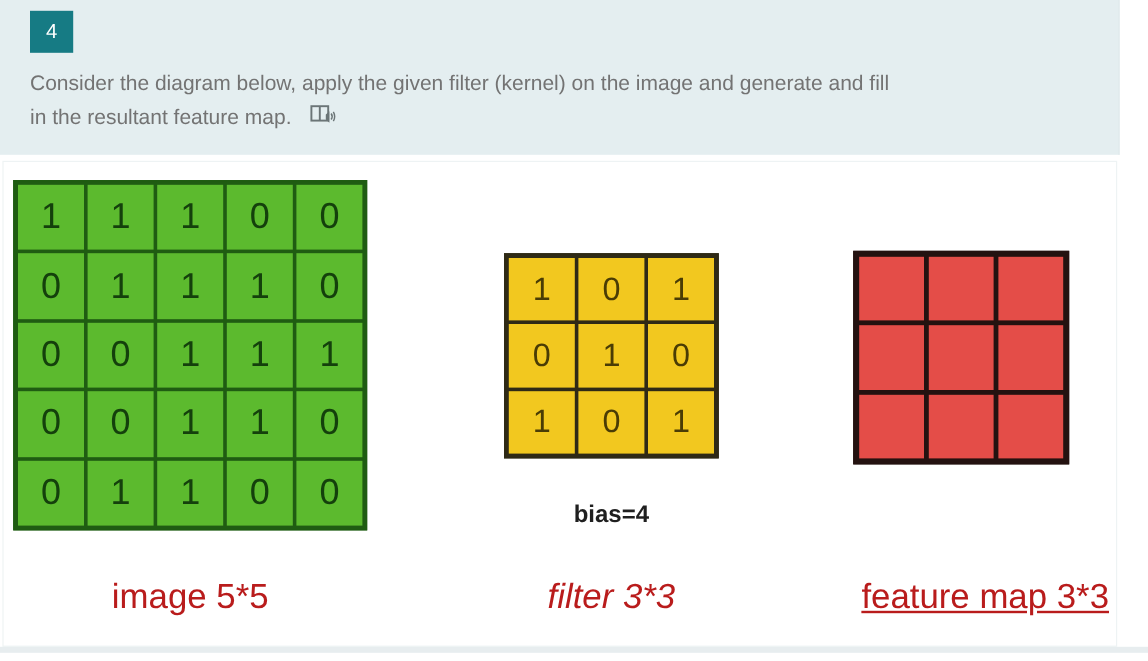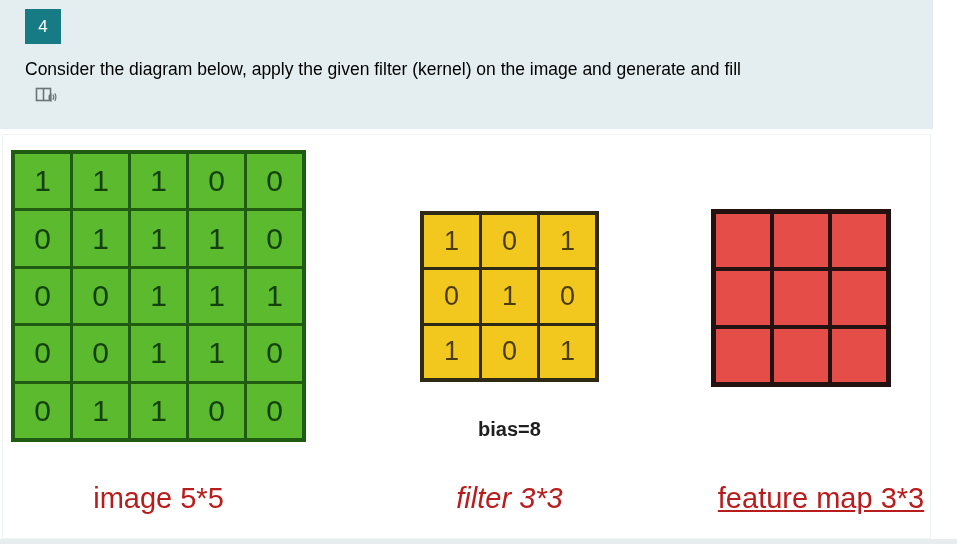--- a/index.html
+++ b/index.html
@@ -40,21 +40,21 @@
     justify-content: center;
     font-family: "Liberation Sans", sans-serif;
   }
   .q-text {
     position: absolute;
     left: 25px;
     top: 55px;
     width: 890px;
     font-size: 17.5px;
     line-height: 28px;
-    color: #000000;
+    color: #737373;
     font-family: "Liberation Sans", sans-serif;
   }
   .q-text-line {
     display: block;
     white-space: nowrap;
   }
   .read-aloud-icon {
     display: inline-block;
     vertical-align: -3px;
     margin-left: 10px;
@@ -190,20 +190,21 @@
 </head>
 <body>
 
 <div class="question-card">
 
   <div class="q-number-badge">4</div>
 
   <div class="q-text">
     <span class="q-text-line">Consider the diagram below, apply the given filter (kernel) on the image and generate and fill</span>
     <span class="q-text-line">
+      <span>in the resultant feature map.</span>
       <span class="read-aloud-icon">
         <svg width="22" height="20" viewBox="0 0 22 20" aria-hidden="true">
           <rect x="1.5" y="2.5" width="14" height="12" fill="none" stroke="#6b7577" stroke-width="1.6"></rect>
           <line x1="8.5" y1="2.5" x2="8.5" y2="14.5" stroke="#6b7577" stroke-width="1.6"></line>
           <path d="M13.5 9.5 L16.5 6.8 L16.5 16.2 L13.5 13.5 Z" fill="#6b7577"></path>
           <path d="M18 8.6 Q19.6 11 18 13.6" fill="none" stroke="#6b7577" stroke-width="1.3"></path>
           <path d="M19.8 7.2 Q22 11 19.8 15" fill="none" stroke="#6b7577" stroke-width="1.2"></path>
         </svg>
       </span>
     </span>
@@ -258,19 +259,19 @@
     <div class="cell"></div>
     <div class="cell"></div>
     <div class="cell"></div>
     <div class="cell"></div>
     <div class="cell"></div>
     <div class="cell"></div>
     <div class="cell"></div>
     <div class="cell"></div>
   </div>
 
-<div class="caption" id="bias-label">bias=8</div>
+<div class="caption" id="bias-label">bias=4</div>
 
 <div class="caption" id="caption-image">image 5*5</div>
 
 <div class="caption" id="caption-filter">filter 3*3</div>
 
 <div class="caption" id="caption-feature">feature map 3*3</div>
 
 </body></html>

